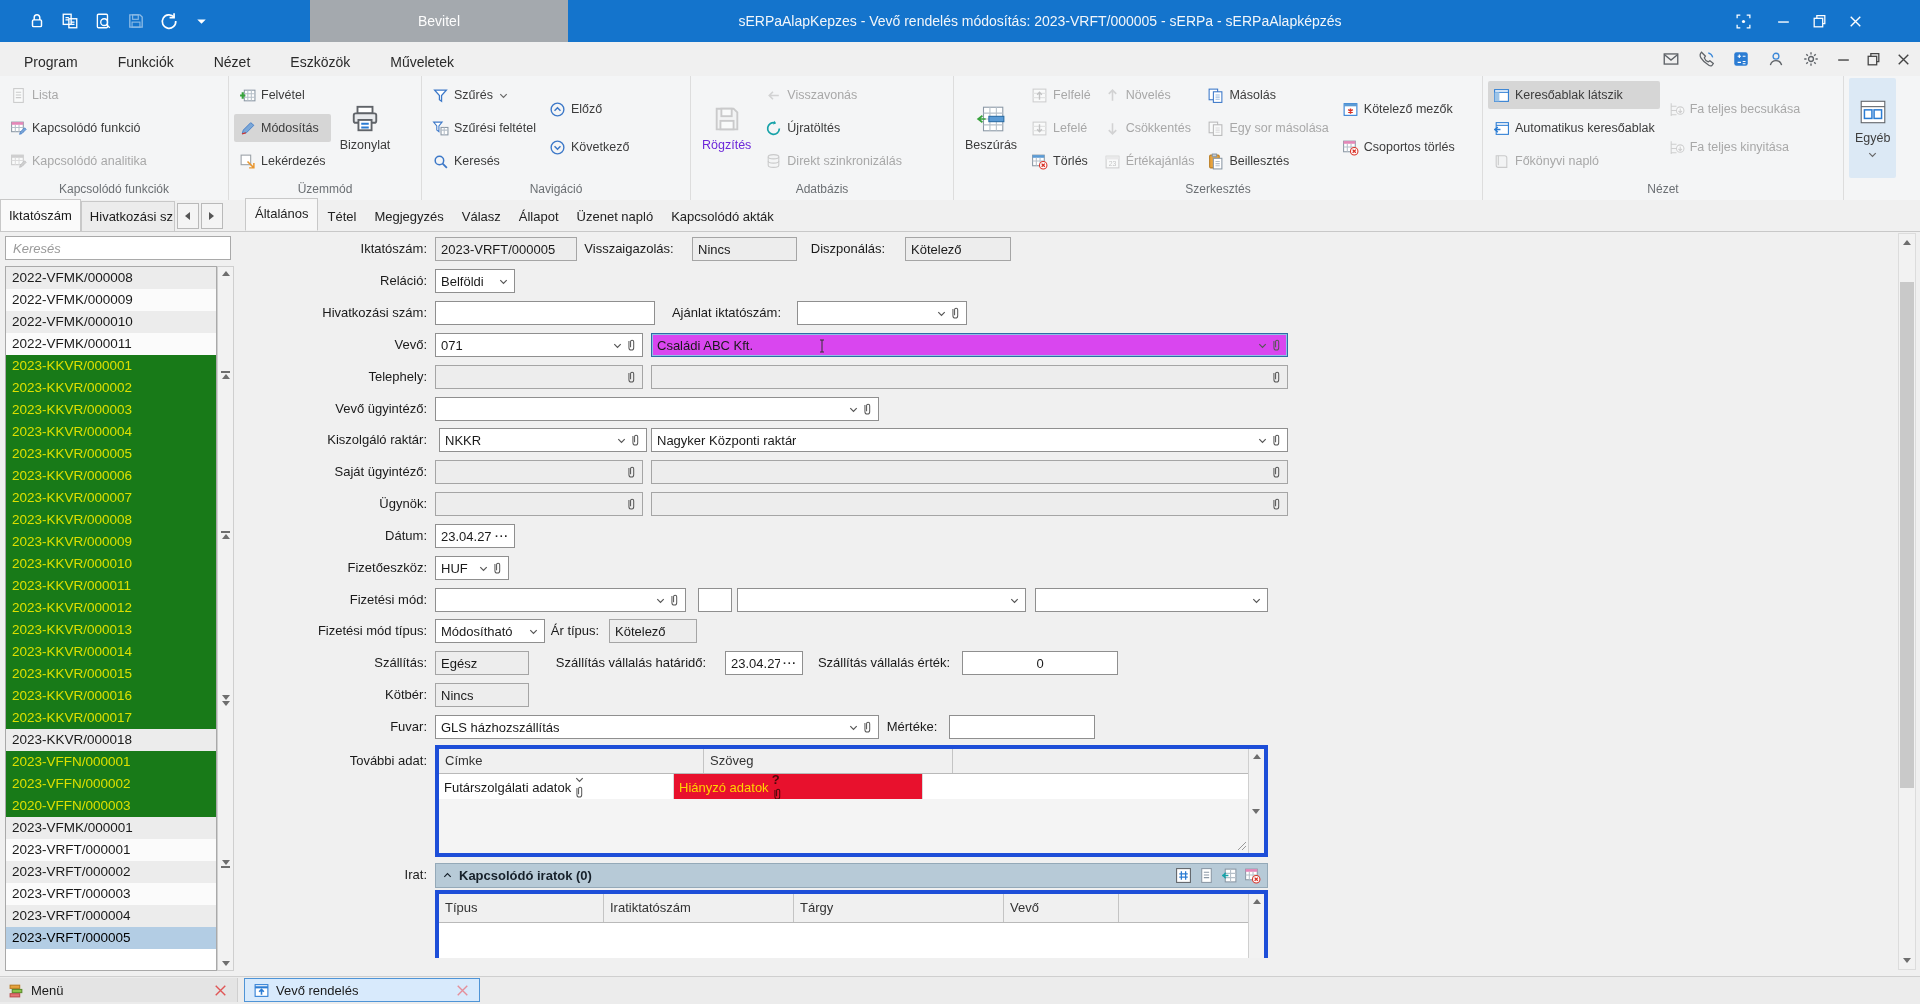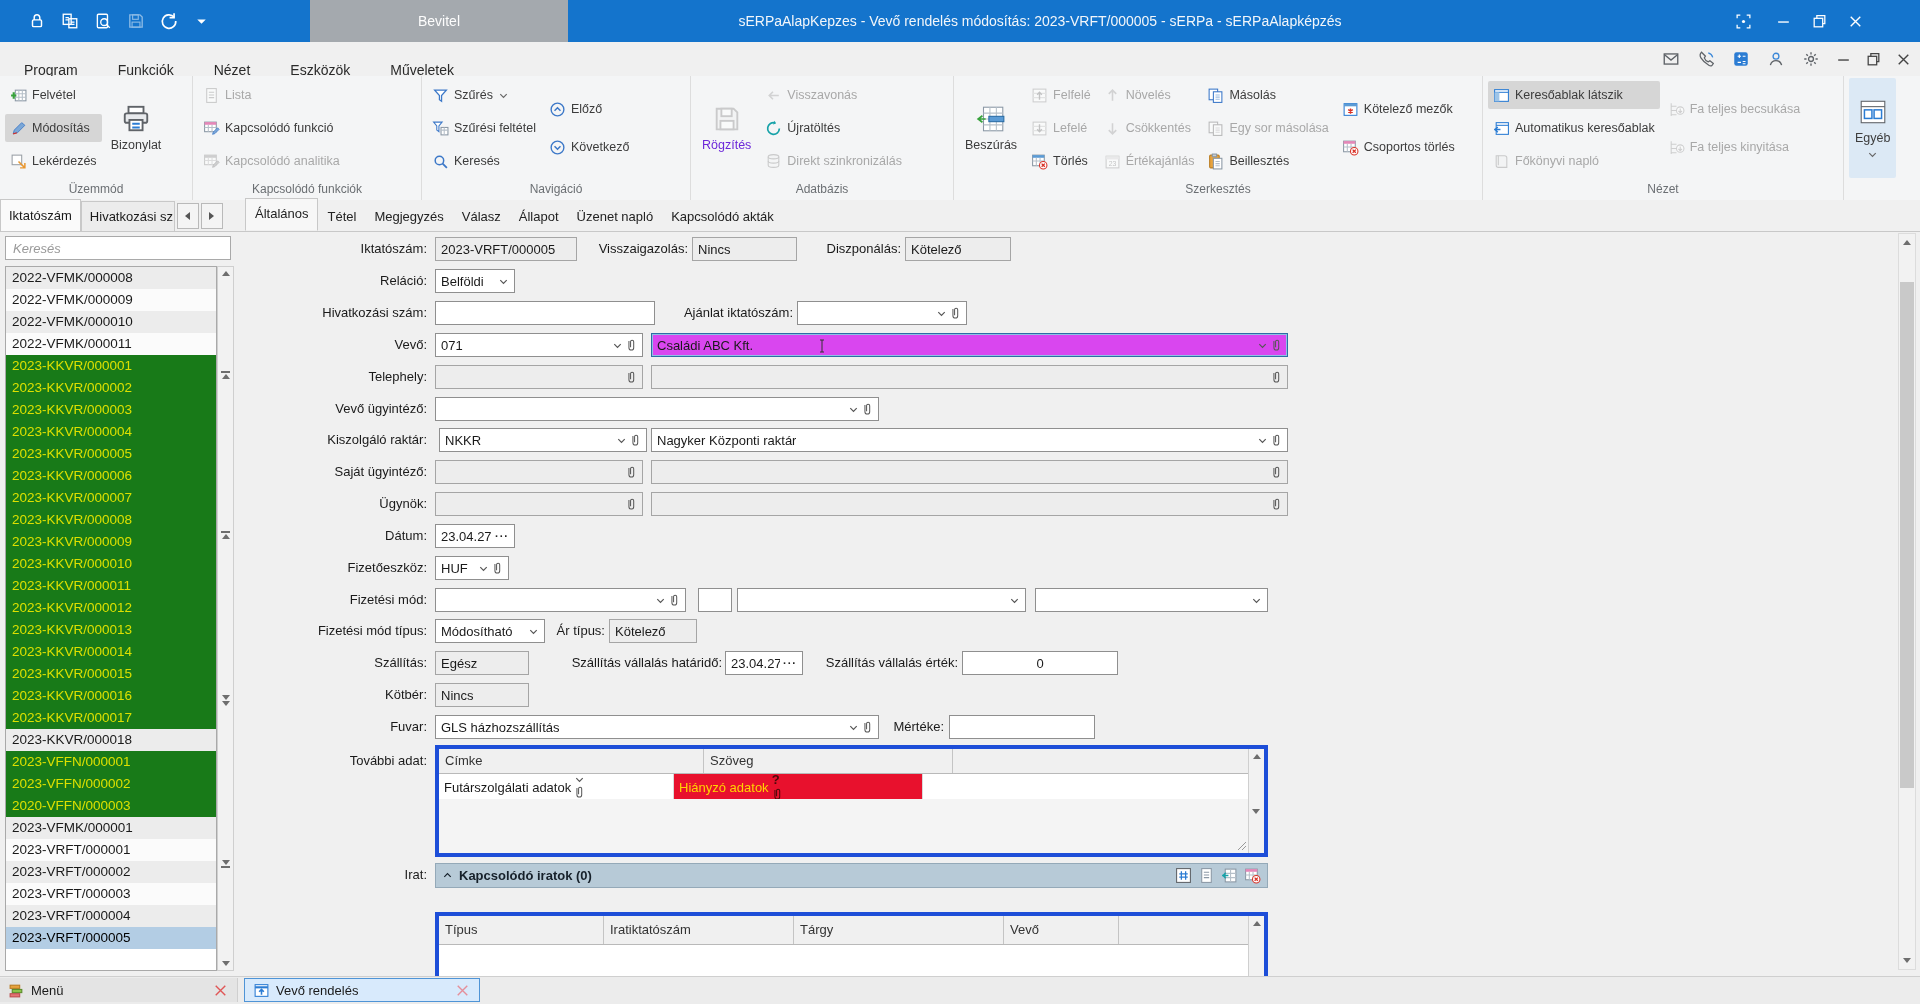--- a/index.html
+++ b/index.html
@@ -15,21 +15,21 @@
   .qat{position:absolute;left:28px;top:0;height:42px;display:flex;align-items:center;gap:15px;color:#fff}
   .qat .dim{opacity:.5}
   .tb-tab{position:absolute;left:310px;top:0;width:258px;height:42px;background:#a4a9ae;color:#fdfdfd;
           display:flex;align-items:center;justify-content:center;font-size:14px}
   .tb-title{position:absolute;left:600px;width:880px;top:0;height:42px;display:flex;align-items:center;justify-content:center;font-size:14px;color:#f2f6fa;white-space:nowrap}
   .tb-ctrl{position:absolute;top:0;height:42px;width:34px;display:flex;align-items:center;justify-content:center;color:#fff}
 
   
   .menubar{position:absolute;top:42px;left:0;right:0;height:34px;background:#f0f0f0}
   .mitems{position:absolute;left:22px;top:0;height:34px;display:flex;gap:36px}
-  .mitem{height:31px;line-height:32px;font-size:14px;color:#2a2a2a;border-bottom:3px solid transparent;padding:12px 2px}
+  .mitem{height:31px;line-height:32px;font-size:14px;color:#2a2a2a;border-bottom:3px solid transparent;padding:4px 2px}
   .mitem.active{border-bottom-color:#2b7cd3}
   .mricons{position:absolute;right:100px;top:0;height:34px;display:flex;align-items:center;gap:17px;color:#5f6368}
   .mwin{position:absolute;top:0;height:34px;width:30px;display:flex;align-items:center;justify-content:center;color:#444}
 
   
   .ribbon{position:absolute;top:76px;left:0;right:0;height:124px;background:#f4f5f6;border-bottom:1px solid #d5d5d5;display:flex}
   .rgroup{display:flex;flex-direction:column;border-right:1px solid #ddd;flex:0 0 auto}
   .rgc{height:102px;display:flex;align-items:center;padding:2px 5px;gap:3px}
   .rgl{height:20px;text-align:center;font-size:12px;color:#6b6f73;line-height:18px}
   .rcol{display:flex;flex-direction:column;justify-content:space-between;height:94px}
@@ -64,21 +64,21 @@
   .smk{position:absolute;left:3px;width:9px}
   .smk .bar{height:2px;background:#6e6e6e;margin:1px 0}
 
   
   .main{position:absolute;top:200px;left:240px;right:0;bottom:27px;background:#f0f0f0}
   .ftabs{position:absolute;top:0;left:0;right:0;height:31px;border-bottom:1px solid #c8c8c8;display:flex;align-items:flex-end;padding-left:5px}
   .ftab{height:28px;line-height:28px;padding:0 9px;white-space:nowrap;color:#222}
   .ftab.active{background:#f7f7f7;border:1px solid #c8c8c8;border-bottom:1px solid #f0f0f0;height:31px;line-height:30px;position:relative;z-index:2}
   .frow{position:absolute;left:0;right:40px;height:26px}
   .flab{position:absolute;left:0;width:187px;text-align:right;line-height:26px;white-space:nowrap}
-  .flab2{position:absolute;text-align:right;line-height:26px;white-space:nowrap}
+  .flab2{position:absolute;text-align:center;line-height:26px;white-space:nowrap}
   .fld{position:absolute;top:1px;height:24px;box-sizing:border-box;background:#fff;border:1px solid #8f8f8f;display:flex;align-items:center;padding:0 5px;gap:3px;white-space:nowrap}
   .fld .fval{overflow:hidden}
   .fld .tail{margin-left:auto;display:flex;align-items:center;gap:3px;color:#555}
   .fld.ro{background:#ededed;border-color:#a5a5a5}
   .fld.focus{background:#d946ef;border:1px solid #2d6da4;box-shadow:inset 0 0 0 1px #8fc0e4}
   .browse{margin-left:auto;font-weight:bold;letter-spacing:1px;font-size:11px;color:#222}
   .beam{position:absolute;left:165px;top:4px;color:#333}
 
   
   .tbl{position:absolute;background:#fff;border:4px solid #1d4ed8;box-sizing:border-box}
@@ -440,20 +440,46 @@
       </div>
     <div class="mwin" style="right:2px">
         <svg class="ic16">
           <use href="#s-close"></use>
         </svg>
       </div>
   </nav>
 
   <section class="ribbon">
 
+    <div class="rgroup" style="width:228px">
+      <div class="rgc">
+        <div class="rcol">
+          <div class="rbtn dis">
+              <svg class="ic16">
+                <use href="#s-doc"></use>
+              </svg>
+              <span>Lista</span>
+            </div>
+          <div class="rbtn">
+              <svg class="ic16">
+                <use href="#s-tblpen"></use>
+              </svg>
+              <span>Kapcsolódó funkció</span>
+            </div>
+          <div class="rbtn dis">
+              <svg class="ic16">
+                <use href="#s-tblpen"></use>
+              </svg>
+              <span>Kapcsolódó analitika</span>
+            </div>
+        </div>
+      </div>
+      <div class="rgl">Kapcsolódó funkciók</div>
+    </div>
+
     <div class="rgroup" style="width:192px">
       <div class="rgc">
         <div class="rcol">
           <div class="rbtn">
               <svg class="ic16">
                 <use href="#s-tblplus"></use>
               </svg>
               <span>Felvétel</span>
             </div>
           <div class="rbtn sel">
@@ -470,46 +496,20 @@
             </div>
         </div>
         <div class="rbig">
             <svg class="ic28">
               <use href="#s-printer"></use>
             </svg>
             <span>Bizonylat</span>
           </div>
       </div>
       <div class="rgl">Üzemmód</div>
-    </div>
-
-    <div class="rgroup" style="width:228px">
-      <div class="rgc">
-        <div class="rcol">
-          <div class="rbtn dis">
-              <svg class="ic16">
-                <use href="#s-doc"></use>
-              </svg>
-              <span>Lista</span>
-            </div>
-          <div class="rbtn">
-              <svg class="ic16">
-                <use href="#s-tblpen"></use>
-              </svg>
-              <span>Kapcsolódó funkció</span>
-            </div>
-          <div class="rbtn dis">
-              <svg class="ic16">
-                <use href="#s-tblpen"></use>
-              </svg>
-              <span>Kapcsolódó analitika</span>
-            </div>
-        </div>
-      </div>
-      <div class="rgl">Kapcsolódó funkciók</div>
     </div>
 
     <div class="rgroup" style="width:268px">
       <div class="rgc">
         <div class="rcol">
           <div class="rbtn">
               <svg class="ic16">
                 <use href="#s-funnel"></use>
               </svg>
               <span>Szűrés</span>
@@ -1140,21 +1140,21 @@
             <use href="#s-doc"></use>
           </svg>
         <svg class="ic16">
             <use href="#s-gridarr"></use>
           </svg>
         <svg class="ic16">
             <use href="#s-grpdel"></use>
           </svg>
       </span>
     </div>
-    <div class="tbl" style="left:195px;top:712px;width:833px;height:68px;border-bottom:none">
+    <div class="tbl" style="left:195px;top:690px;width:833px;height:68px;border-bottom:none">
       <div class="thead" style="height:28px">
         <div class="th" style="width: 165px;line-height:27px">Típus</div>
         <div class="th" style="width:190px;line-height:27px">Iratiktatószám</div>
         <div class="th" style="width:210px;line-height:27px">Tárgy</div>
         <div class="th" style="width:115px;line-height:27px">Vevő</div>
         <div class="th" style="flex:1;border-right:none"></div>
       </div>
       <div class="tscroll">
         <div class="tri up" style="margin-top:5px"></div>
       </div>

